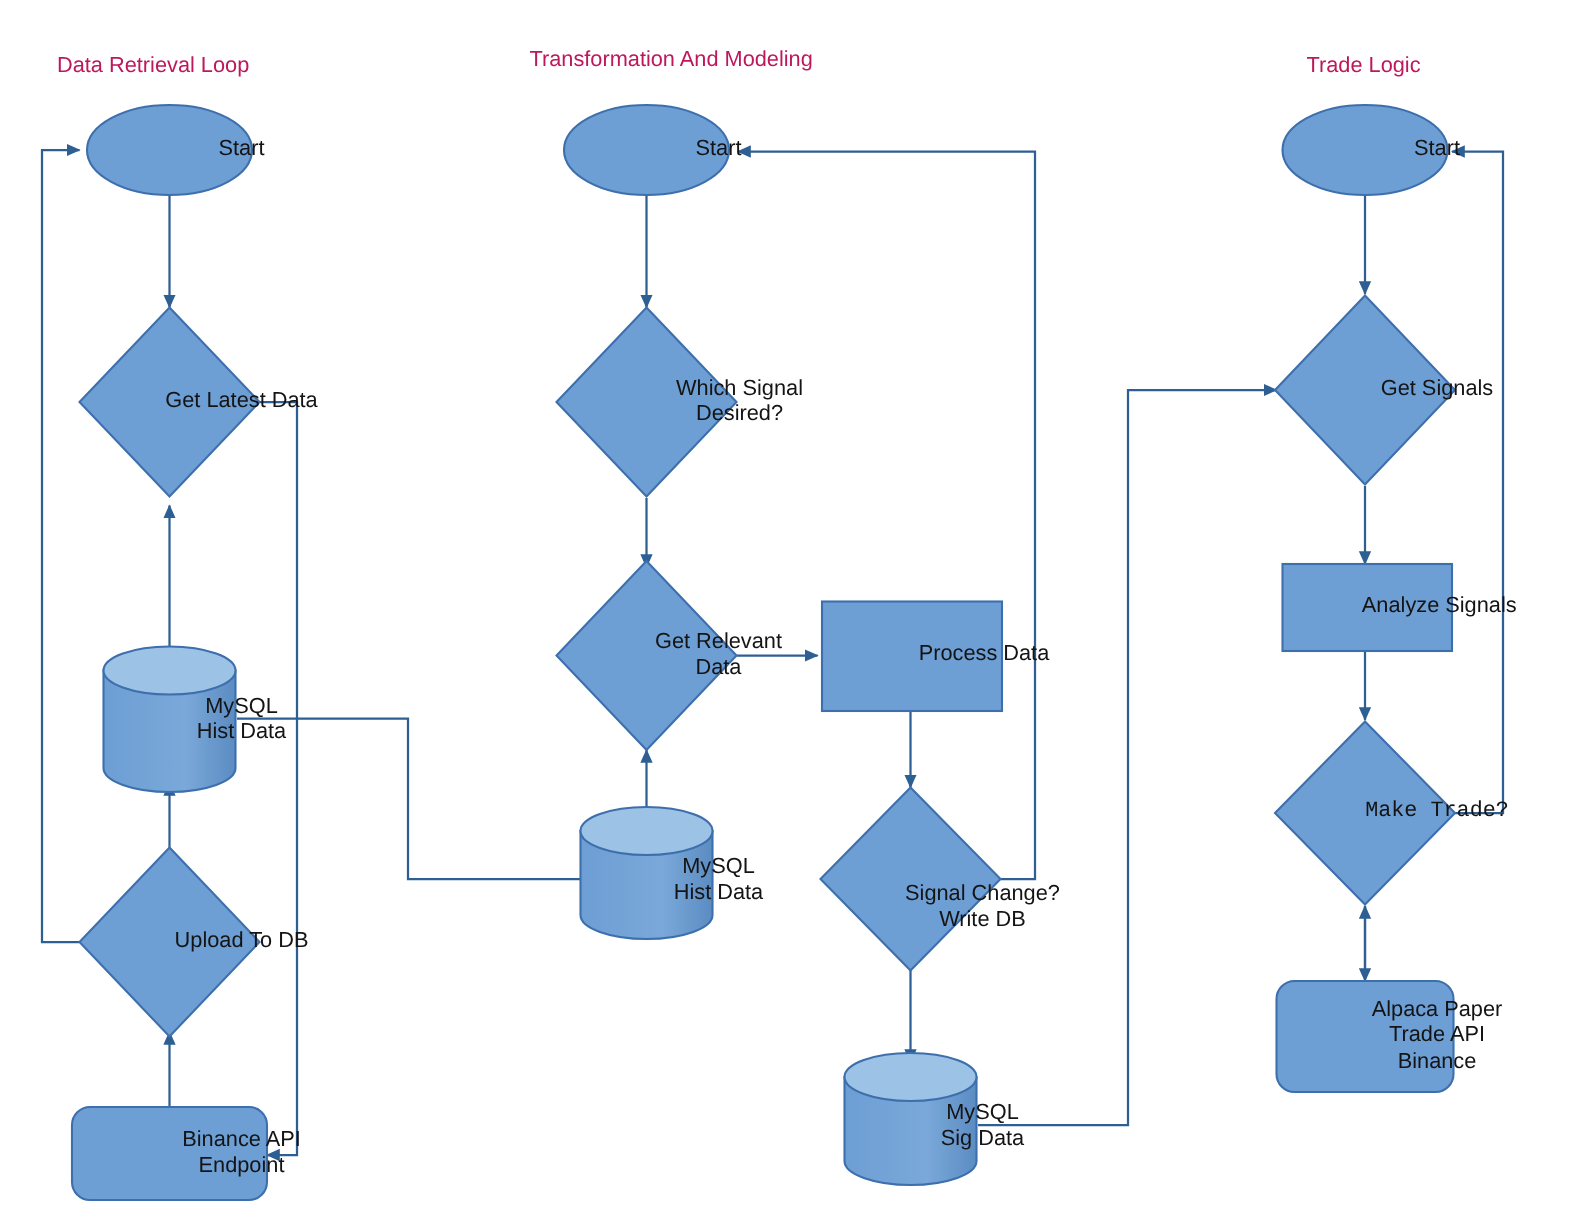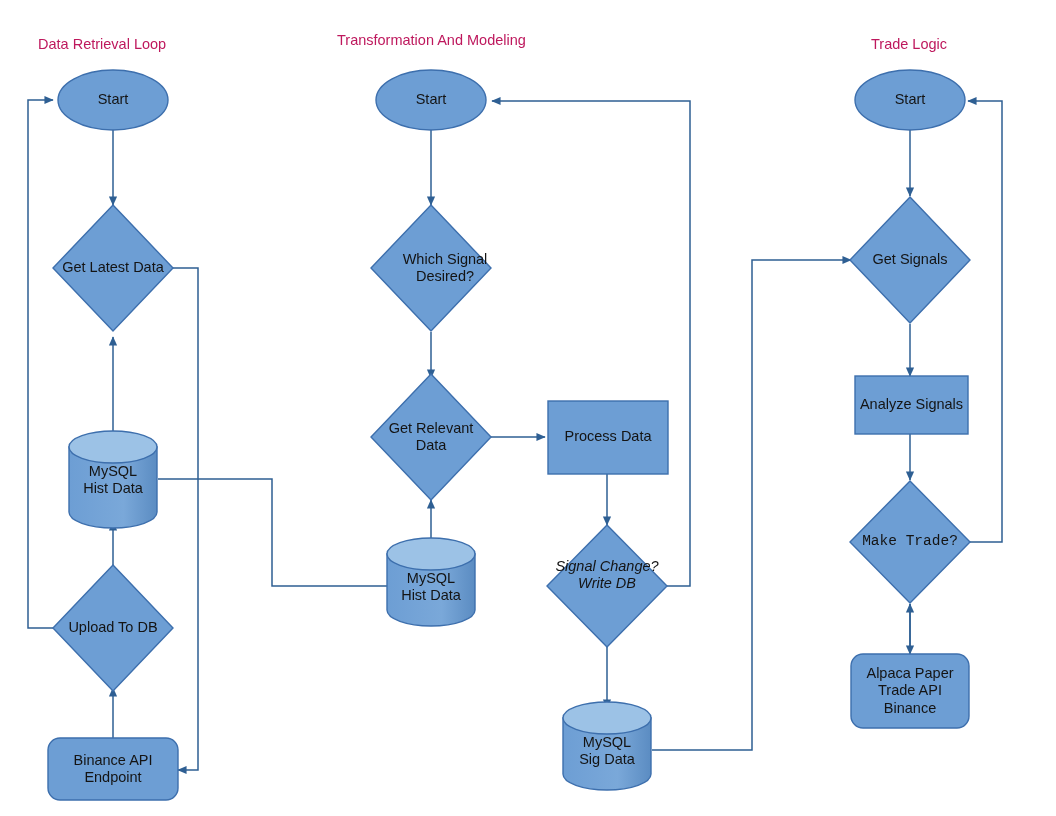--- a/index.html
+++ b/index.html
@@ -3,21 +3,21 @@
 <meta charset="utf-8">
 <style>
   html,body{margin:0;padding:0;background:#ffffff;}
   body{width:1056px;height:816px;position:relative;overflow:hidden;
        font-family:"Liberation Sans","DejaVu Sans",sans-serif;}
   #canvas{position:absolute;inset:0;width:1056px;height:816px;}
   .lane-title{position:absolute;font-size:14.5px;color:#be185d;white-space:nowrap;}
   .node-label{
     position:absolute;display:flex;align-items:center;justify-content:center;
     text-align:center;color:#141414;font-size:14.5px;line-height:1.18;
-    pointer-events:none;white-space:pre-line;
+    pointer-events:none;white-space:pre-line;margin-left:48px;
   }
 </style>
 </head>
 <body>
 
 <svg id="canvas" viewBox="0 0 1056 816">
   <defs>
     <marker id="arw" viewBox="0 0 10 10" refX="9.2" refY="5" markerWidth="6.2" markerHeight="6.2" orient="auto-start-reverse">
       <path d="M0,0.6 L10,5 L0,9.4 z" fill="#2e5f93"></path>
     </marker>
@@ -92,40 +92,40 @@
 
     <ellipse cx="910" cy="100" rx="55" ry="30" fill="#6d9ed4"></ellipse>
     <polygon points="910,197 970,260 910,323 850,260" fill="#6d9ed4"></polygon>
     <rect x="855" y="376" width="113" height="58" fill="#6d9ed4"></rect>
     <polygon points="910,481 970,542 910,603 850,542" fill="#6d9ed4"></polygon>
     <rect x="851" y="654" width="118" height="74" rx="12" ry="12" fill="#6d9ed4"></rect>
   </g>
 </svg>
 
 <div class="lane-title" style="left:38px;top:36px;">Data Retrieval Loop</div>
-<div class="lane-title" style="left:337px;top:32px;text-align:right;">Transformation And Modeling</div>
+<div class="lane-title" style="left:353px;top:32px;text-align:right;">Transformation And Modeling</div>
 <div class="lane-title" style="left:871px;top:36px;">Trade Logic</div>
 
 <div class="node-label" style="left:58px;top:80px;width:110px;height:40px;">Start</div>
 <div class="node-label" style="left:43px;top:255px;width:140px;height:26px;">Get Latest Data</div>
 <div class="node-label" style="left:58px;top:458px;width:110px;height:44px;">MySQL
 Hist Data</div>
 <div class="node-label" style="left:48px;top:615px;width:130px;height:26px;">Upload To DB</div>
 <div class="node-label" style="left:48px;top:746px;width:130px;height:46px;">Binance API
 Endpoint</div>
 
 <div class="node-label" style="left:376px;top:80px;width:110px;height:40px;">Start</div>
 <div class="node-label" style="left:385px;top:247px;width:120px;height:42px;">Which Signal
 Desired?</div>
 <div class="node-label" style="left:371px;top:416px;width:120px;height:42px;">Get Relevant
 Data</div>
 <div class="node-label" style="left:376px;top:565px;width:110px;height:44px;">MySQL
 Hist Data</div>
 <div class="node-label" style="left:548px;top:424px;width:120px;height:26px;">Process Data</div>
-<div class="node-label" style="left:542px;top:554px;width:130px;height:42px;font-style:italic;">Signal Change?
+<div class="node-label" style="left:542px;top:584px;width:130px;height:42px;">Signal Change?
 Write DB</div>
 <div class="node-label" style="left:552px;top:729px;width:110px;height:44px;">MySQL
 Sig Data</div>
 
 <div class="node-label" style="left:855px;top:80px;width:110px;height:40px;">Start</div>
 <div class="node-label" style="left:850px;top:247px;width:120px;height:26px;">Get Signals</div>
 <div class="node-label" style="left:852px;top:392px;width:119px;height:26px;">Analyze Signals</div>
 <div class="node-label" style="left:850px;top:529px;width:120px;height:26px;font-family:Liberation Mono, monospace;">Make Trade?</div>
 <div class="node-label" style="left:851px;top:659px;width:118px;height:64px;">Alpaca Paper
 Trade API

